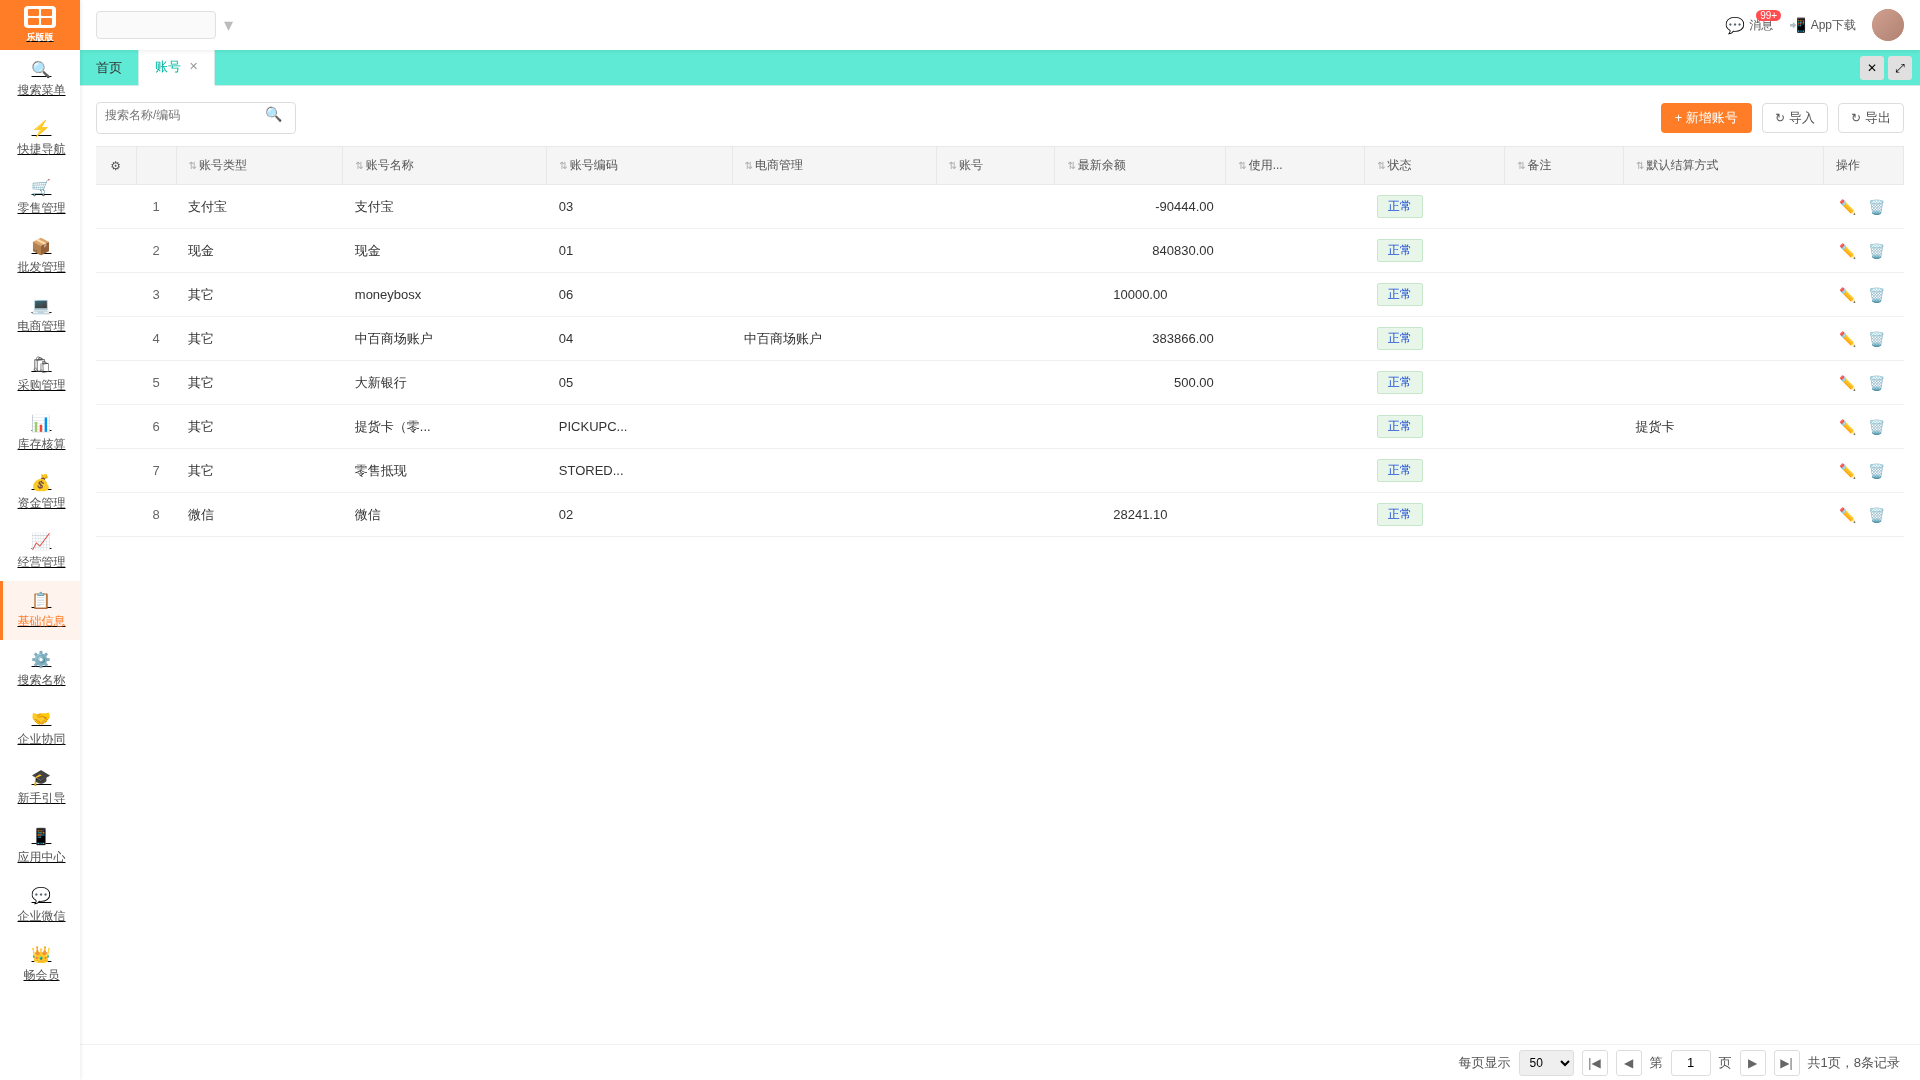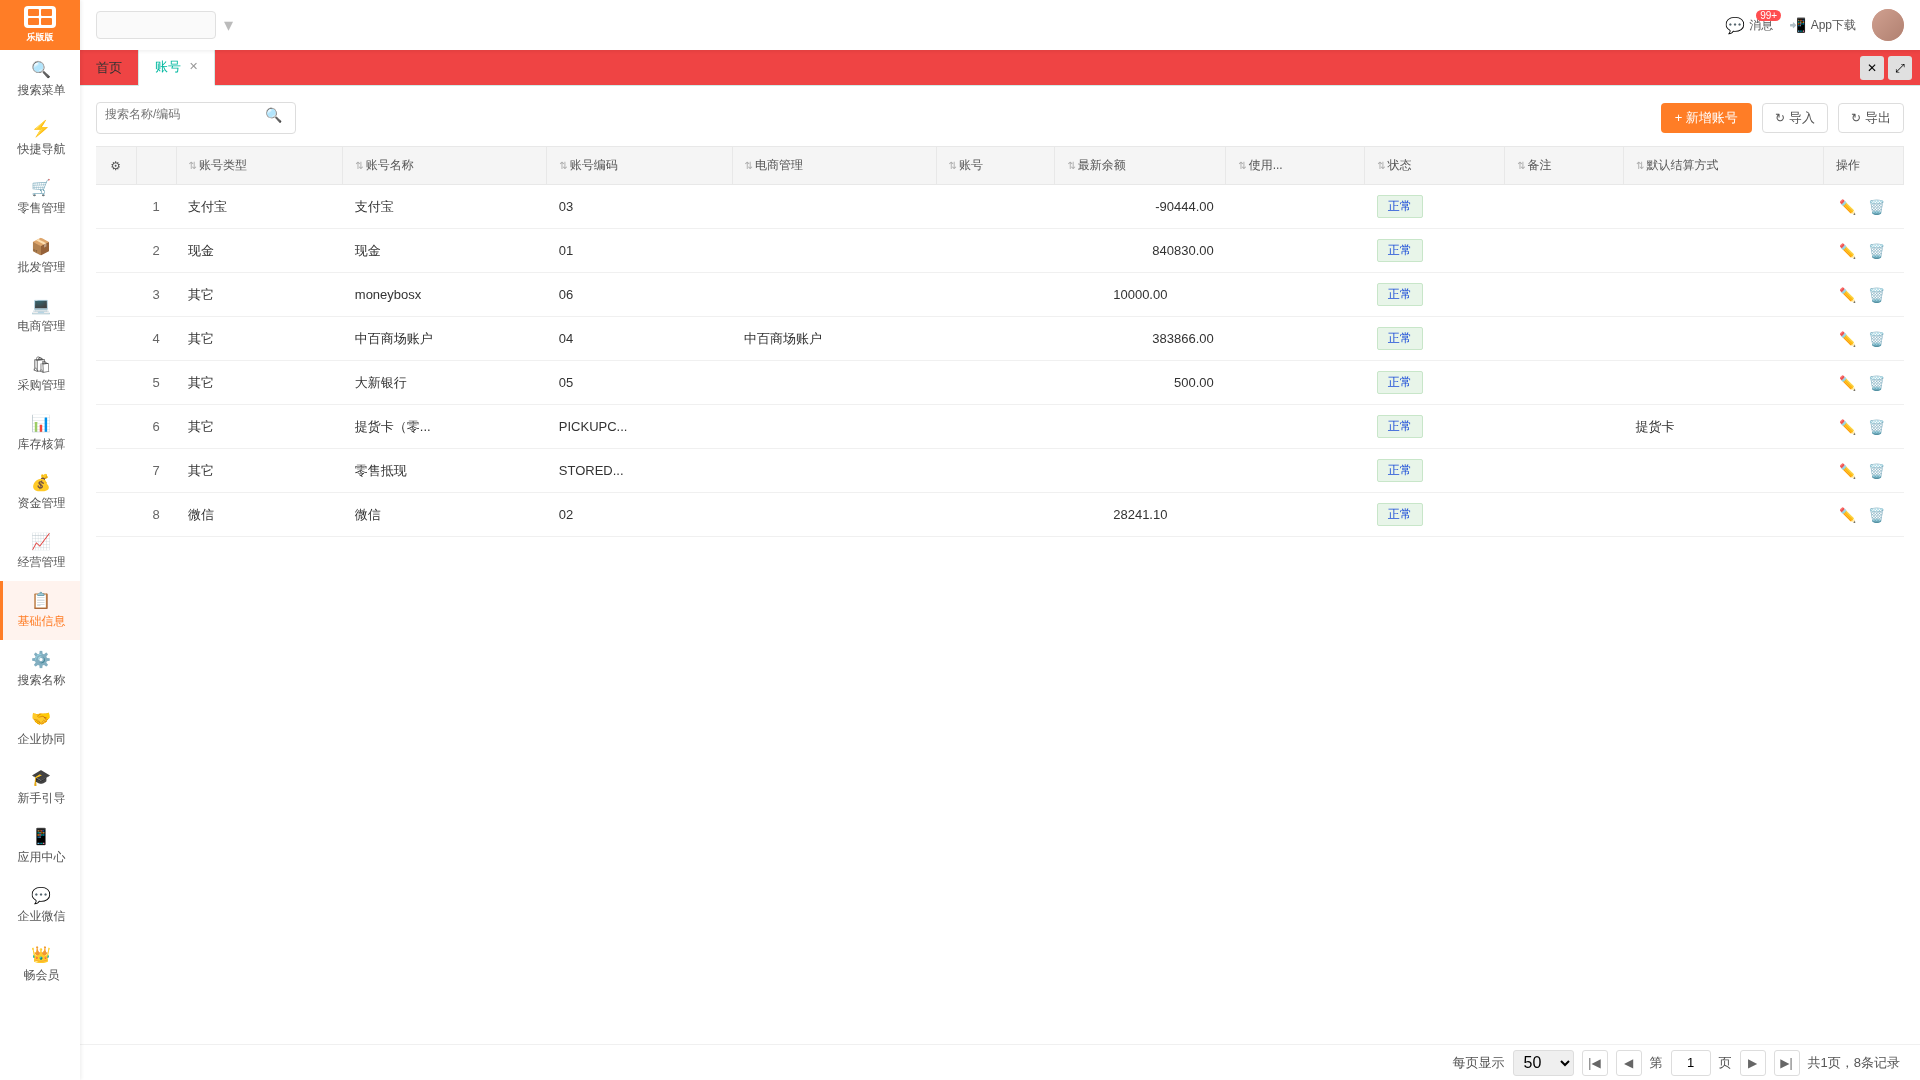--- a/index.html
+++ b/index.html
@@ -9,20 +9,21 @@
     .sidebar {
       width: 80px;
       background: #fff;
       display: flex;
       flex-direction: column;
       align-items: center;
       padding-top: 0;
       box-shadow: 1px 0 4px rgba(0,0,0,0.08);
       flex-shrink: 0;
       z-index: 10;
+      text-decoration: underline;
     }
     .sidebar-logo {
       width: 80px;
       height: 50px;
       background: #ff7d26;
       display: flex;
       align-items: center;
       justify-content: center;
       flex-direction: column;
       color: white;
@@ -114,21 +115,21 @@
       width: 32px;
       height: 32px;
       border-radius: 50%;
       background: #d0a090;
       overflow: hidden;
     }
 
     
     .tabbar {
       height: 36px;
-      background: #ef4444;
+      background: #5eead4;
       display: flex;
       align-items: center;
       padding: 0 0;
       border-bottom: 1px solid #d0ebe7;
     }
     .tab-item {
       height: 36px;
       padding: 0 16px;
       display: flex;
       align-items: center;
@@ -162,24 +163,24 @@
 
     
     .toolbar {
       display: flex;
       align-items: center;
       justify-content: space-between;
       margin-bottom: 12px;
     }
     .search-input-wrap {
       display: flex;
-      align-items: flex-start;
+      align-items: flex-end;
       border: 1px solid #ddd;
       border-radius: 4px;
-      padding: 4px 8px;
+      padding: 11px 8px;
       height: 32px;
       width: 200px;
       background: #fff;
     }
     .search-input-wrap input {
       border: none;
       outline: none;
       font-size: 12px;
       color: #999;
       width: 160px;
@@ -282,21 +283,21 @@
       justify-content: flex-end;
       padding: 0 20px;
       gap: 8px;
       font-size: 13px;
       color: #555;
     }
     .pagination-select {
       border: 1px solid #ddd;
       border-radius: 3px;
       padding: 2px 6px;
-      font-size: 16px;
+      font-size: 12px;
       height: 26px;
     }
     .page-btn {
       width: 26px;
       height: 26px;
       border: 1px solid #ddd;
       border-radius: 3px;
       background: #fff;
       cursor: pointer;
       display: flex;

